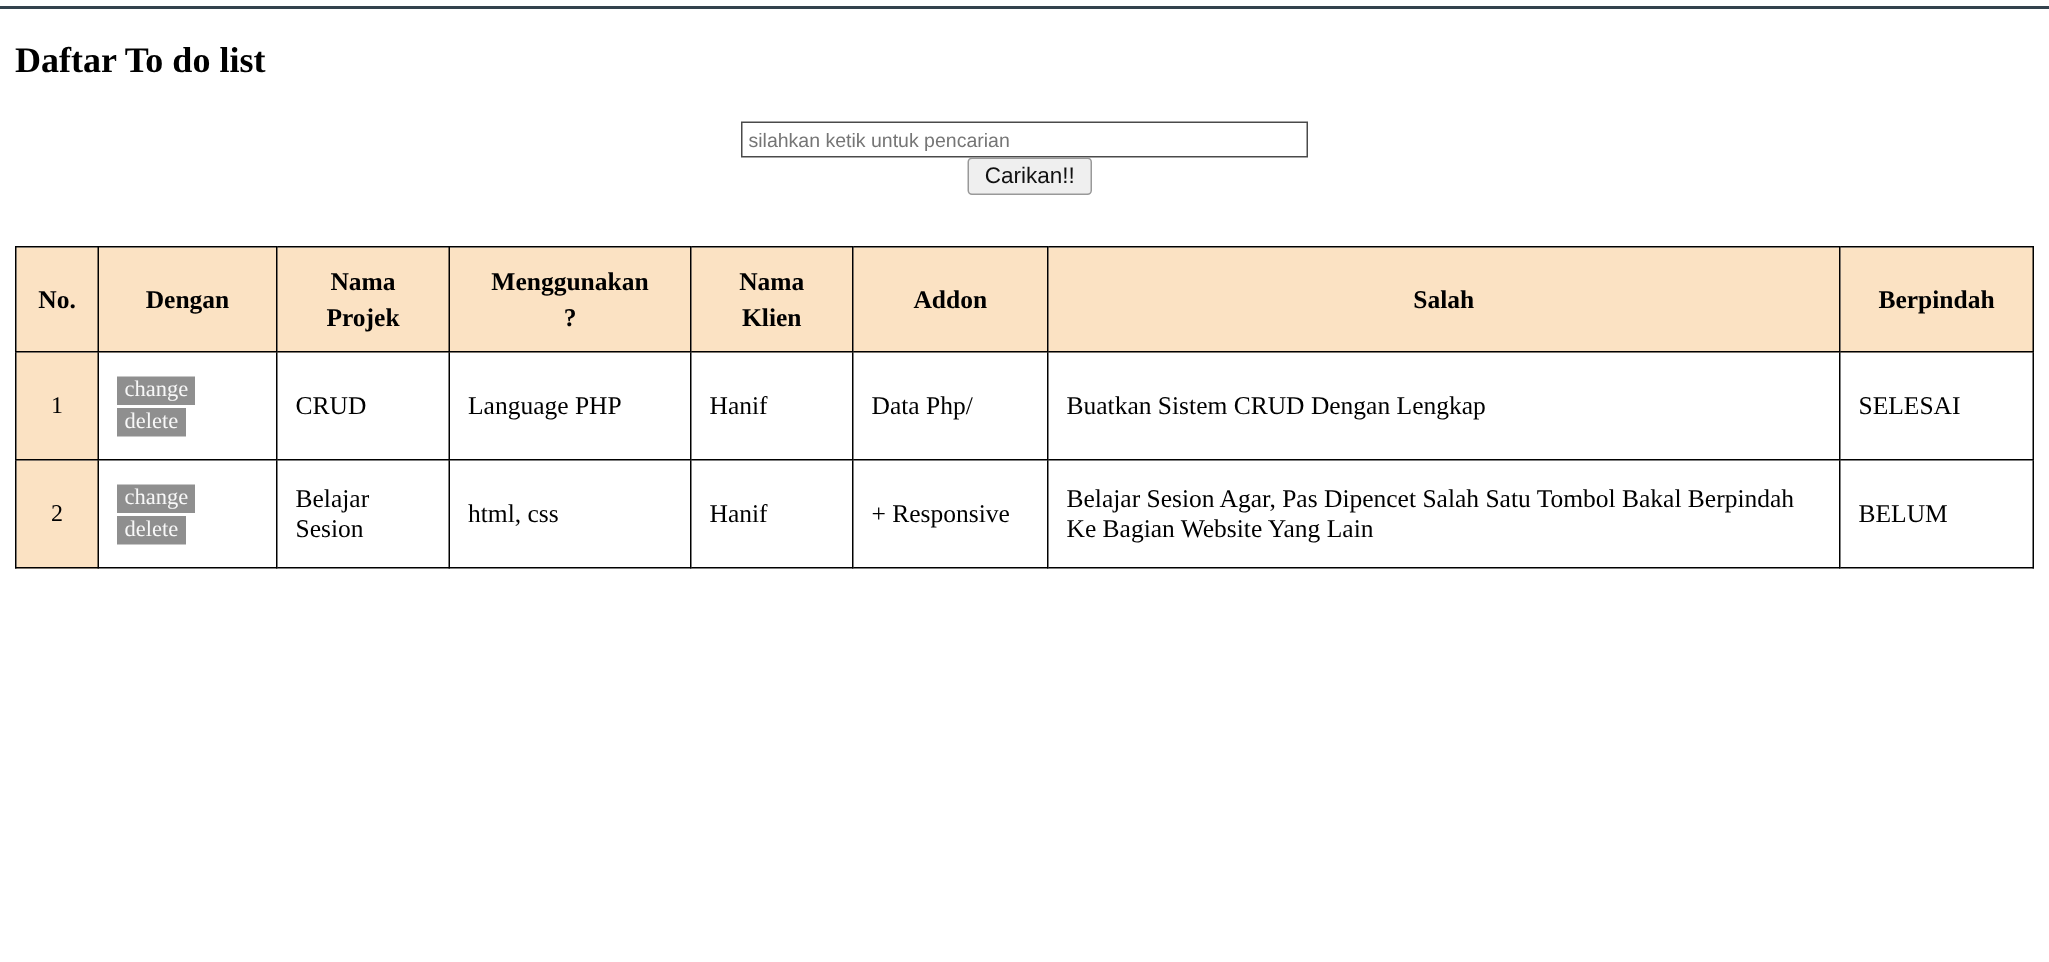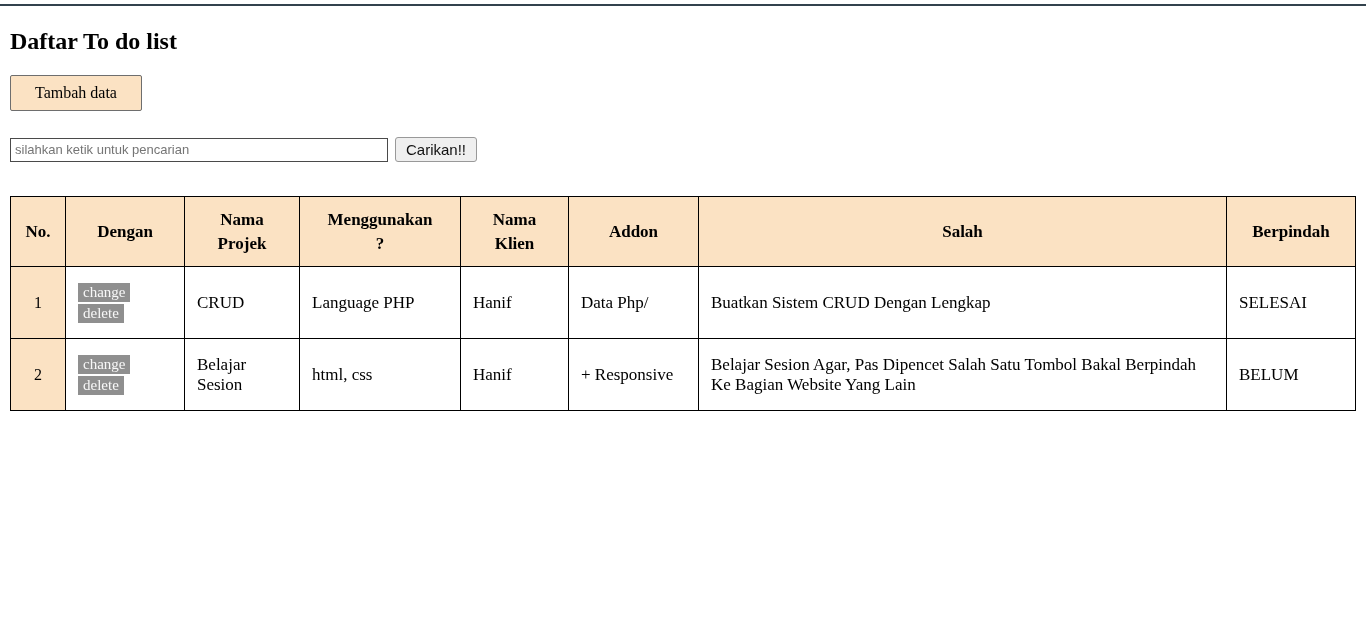--- a/index.html
+++ b/index.html
@@ -33,20 +33,21 @@
     cursor: pointer;
   }
   .search-label {
     font-size: 17px;
     margin: 27px 0 0 0;
   }
   .search-row {
     margin-top: 26px;
     display: flex;
     align-items: center;
+    flex-direction: column;
   }
   .search-input {
     width: 378px;
     height: 24px;
     border: 1px solid #4a4a4a;
     font-family: "Liberation Sans", sans-serif;
     font-size: 13px;
     padding: 1px 4px;
     color: #222;
   }
@@ -108,21 +109,20 @@
 </style>
 </head>
 <body>
 
 <hr class="top-rule">
 
 <div class="container">
 
   <h1 class="page-title">Daftar To do list</h1>
 
-  <button class="add-btn">Tambah data</button>
 
 
   <div class="search-row">
     <input type="text" class="search-input" placeholder="silahkan ketik untuk pencarian" style="">
     <button class="search-btn">Carikan!!</button>
   </div>
 
   <table class="todo">
     <colgroup>
       <col style="width:55px">

